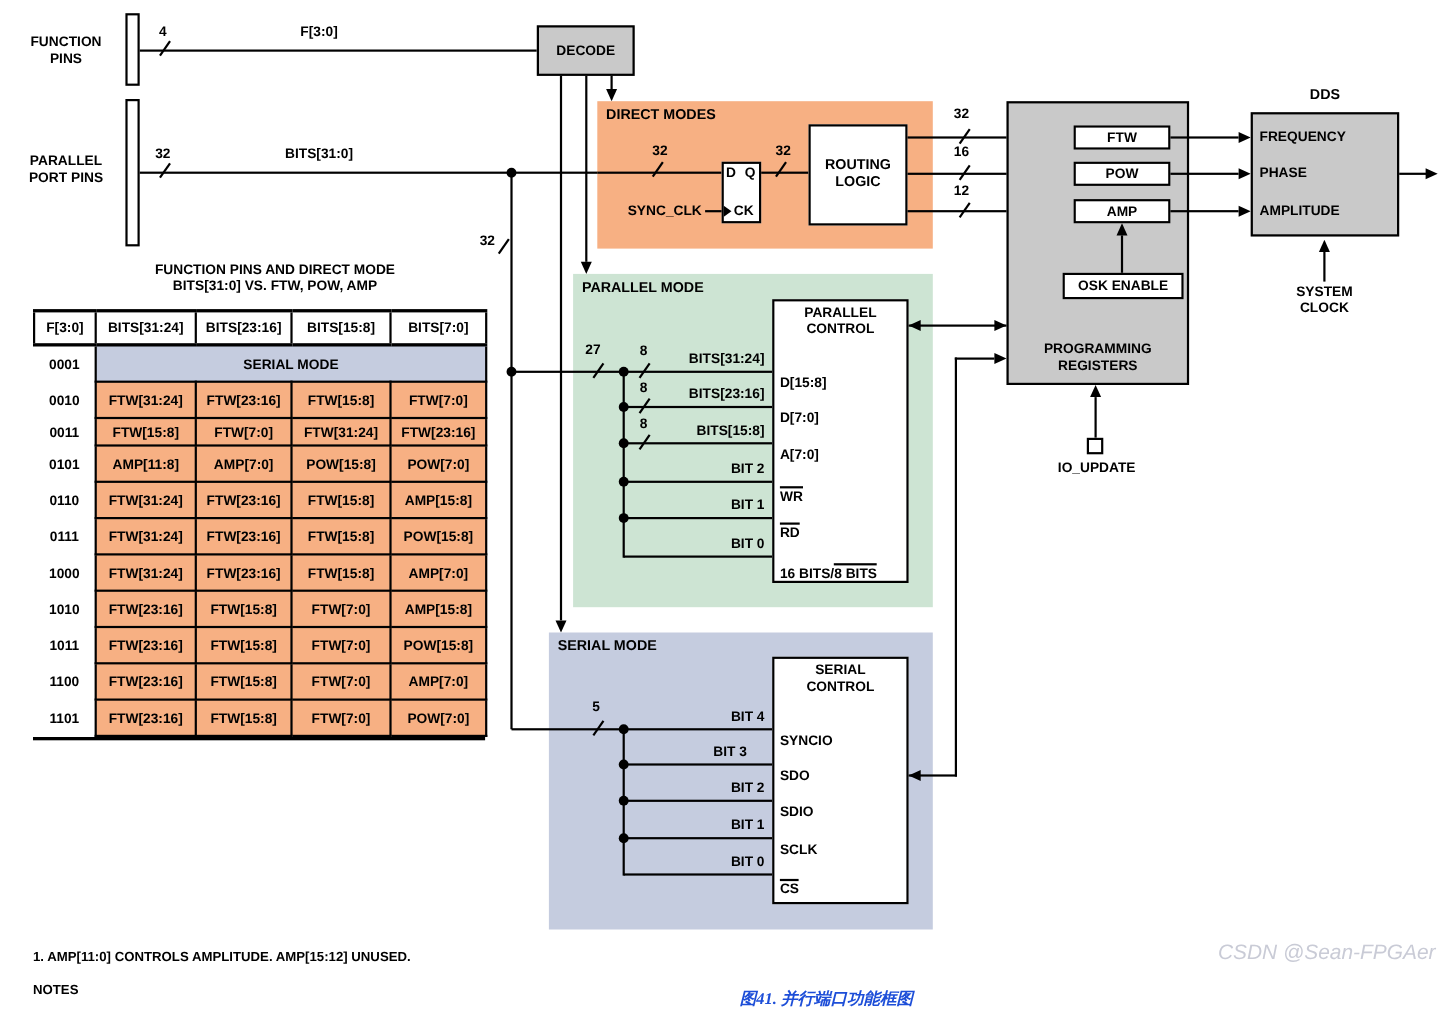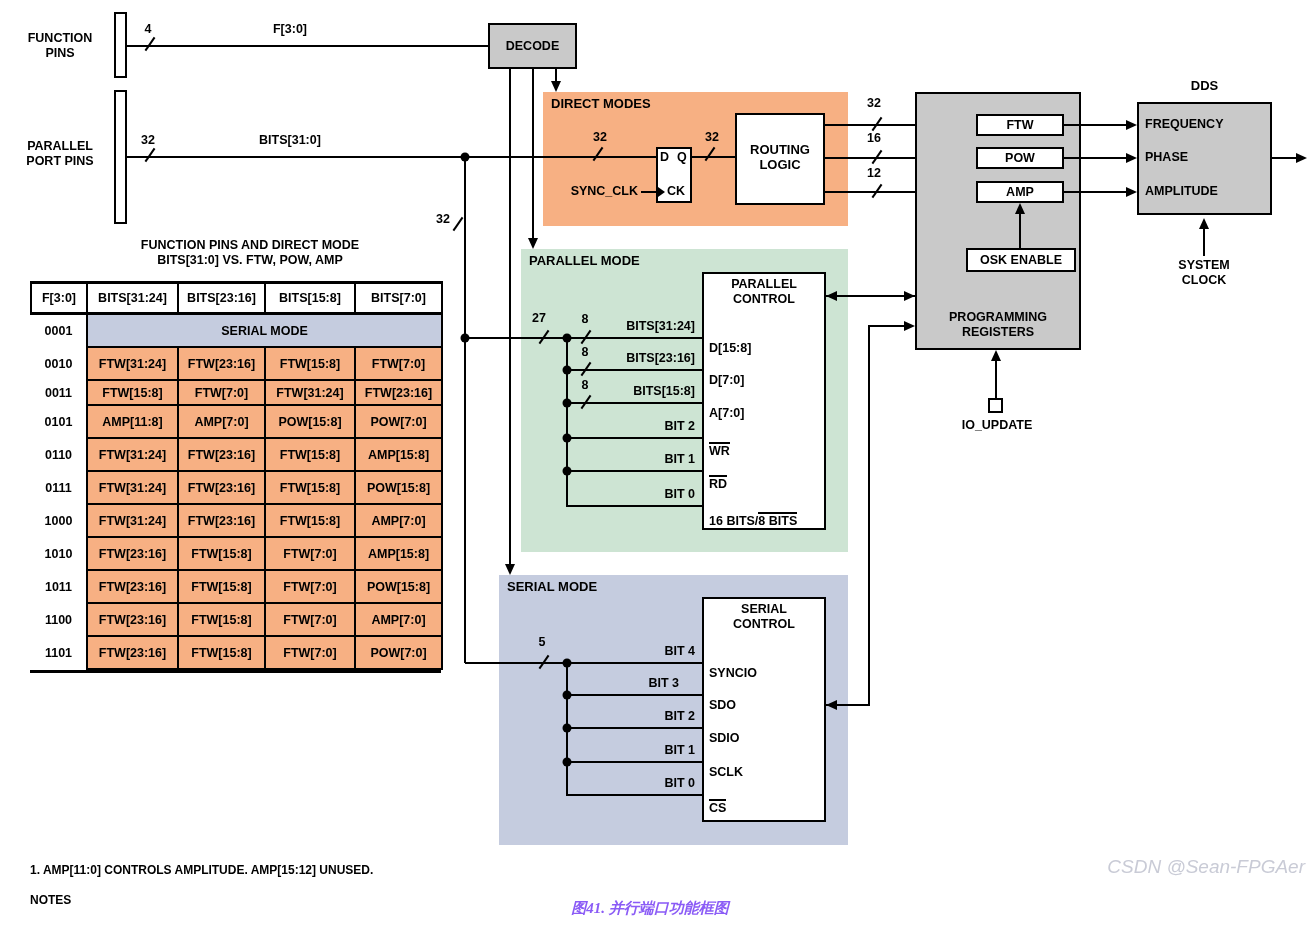--- a/index.html
+++ b/index.html
@@ -32,21 +32,21 @@
       background:#fff;height:28px;padding:0;text-align:center;font-weight:bold;}
   .tblwrap td{padding:0;text-align:center;height:31px;}
   .tblwrap td.f{border:none;background:#fff;}
   .tblwrap td.mode{border:2px solid #000;}
   .tblwrap td.mode.green{background:var(--green);}
   .tblwrap td.mode.blue{background:var(--blue);}
   .tblwrap td.mode.orange{background:var(--orange);}
   .tblwrap td.data{border:2px solid #000;background:var(--orange);}
   .tblwrap tbody tr:nth-child(3) td{height:23px;}
   .notes{position:absolute;font:bold 12px "Liberation Sans",sans-serif;color:#000;white-space:nowrap;}
-  .caption{position:absolute;font:bold italic 15px "Liberation Serif",serif;color:#8b5cf6;}
+  .caption{position:absolute;font:bold italic 15px "Liberation Serif",serif;color:#1d4ed8;text-align:right;}
   .wm{position:absolute;font:19px "Liberation Sans",sans-serif;color:var(--wm);}
 </style>
 </head>
 <body>
 
 <div id="stage">
 
   <div class="lbl ctr" style="left:10px;top:31px;width:100px;">
     <div>FUNCTION</div>
     <div>PINS</div>

